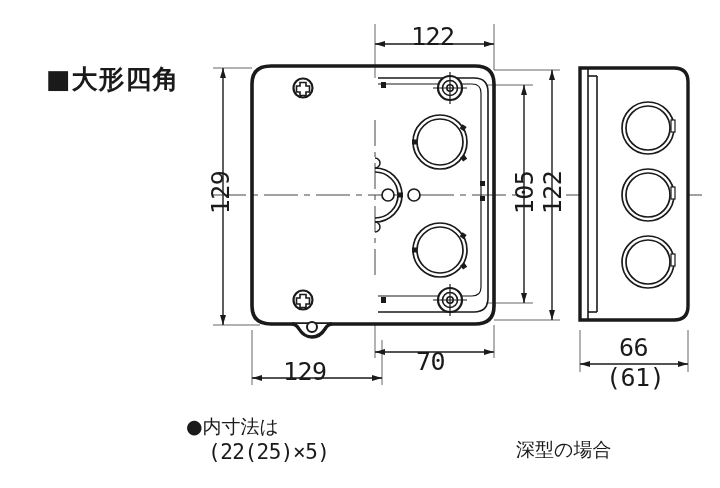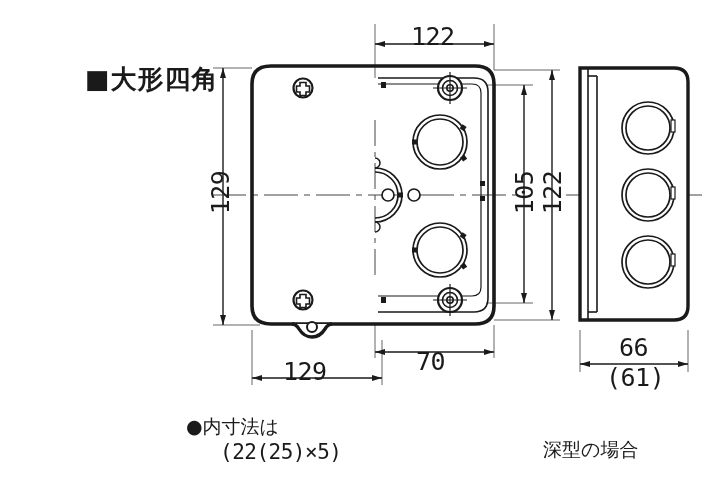--- a/index.html
+++ b/index.html
@@ -11,21 +11,20 @@
     position:relative;
   }
   #stage{position:absolute;left:0;top:0;width:720px;height:488px;}
   svg#drawing{position:absolute;left:0;top:0;width:720px;height:488px;display:block;}
 
   .txt{position:absolute;white-space:pre;color:#1a1a1a;}
 
   .title{
     font-size:26px;font-weight:700;letter-spacing:1px;
     font-family:"DejaVu Sans","Liberation Sans",sans-serif;
-    margin-left:39px;
   }
 
   .dim{
     font-size:25px;font-weight:400;
     font-family:"DejaVu Sans Mono","Liberation Mono",monospace;
     letter-spacing:-0.5px;
   }
   .dim-v{transform-origin:center center;transform:rotate(-90deg);}
 
   .note{
@@ -233,18 +232,18 @@
   <div class="txt dim" style="left:416px;top:331px;margin-top:16px;">70</div>
 
   <div class="txt dim" style="left:283px;top:357px;">129</div>
 
   <div class="txt dim" style="left:619px;top:333px;">66</div>
 
   <div class="txt dim" style="left:606px;top:363px;">(61)</div>
 
   <div class="txt note" style="left:186px;top:414px;"><span>●</span><span>内寸法は</span></div>
 
-  <div class="txt note-mono" style="left:220px;top:440px;">(22(25)×5)</div>
-
-
-  <div class="txt note" style="left:543px;top:437px;">深型の場合</div>
+  <div class="txt note-mono" style="left:208px;top:440px;">(22(25)×5)</div>
+
+
+  <div class="txt note" style="left:516px;top:437px;">深型の場合</div>
 
 </div>
 
 </body></html>

